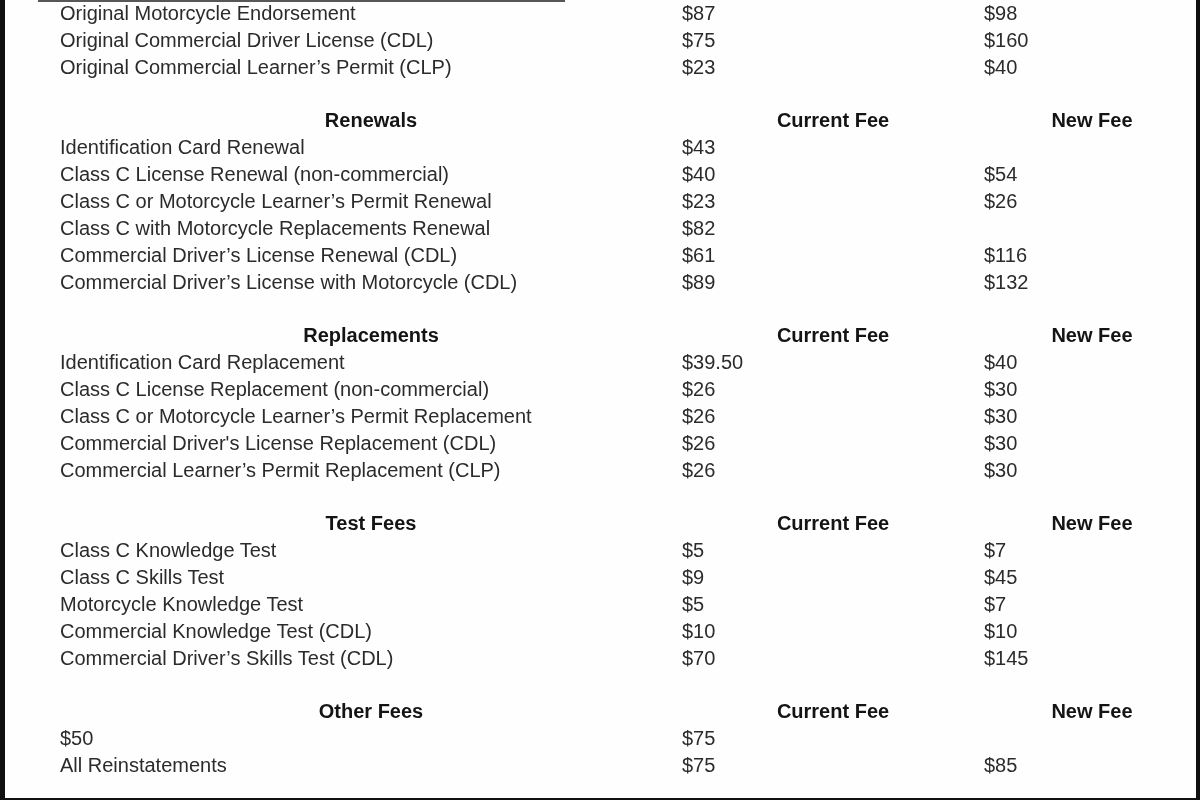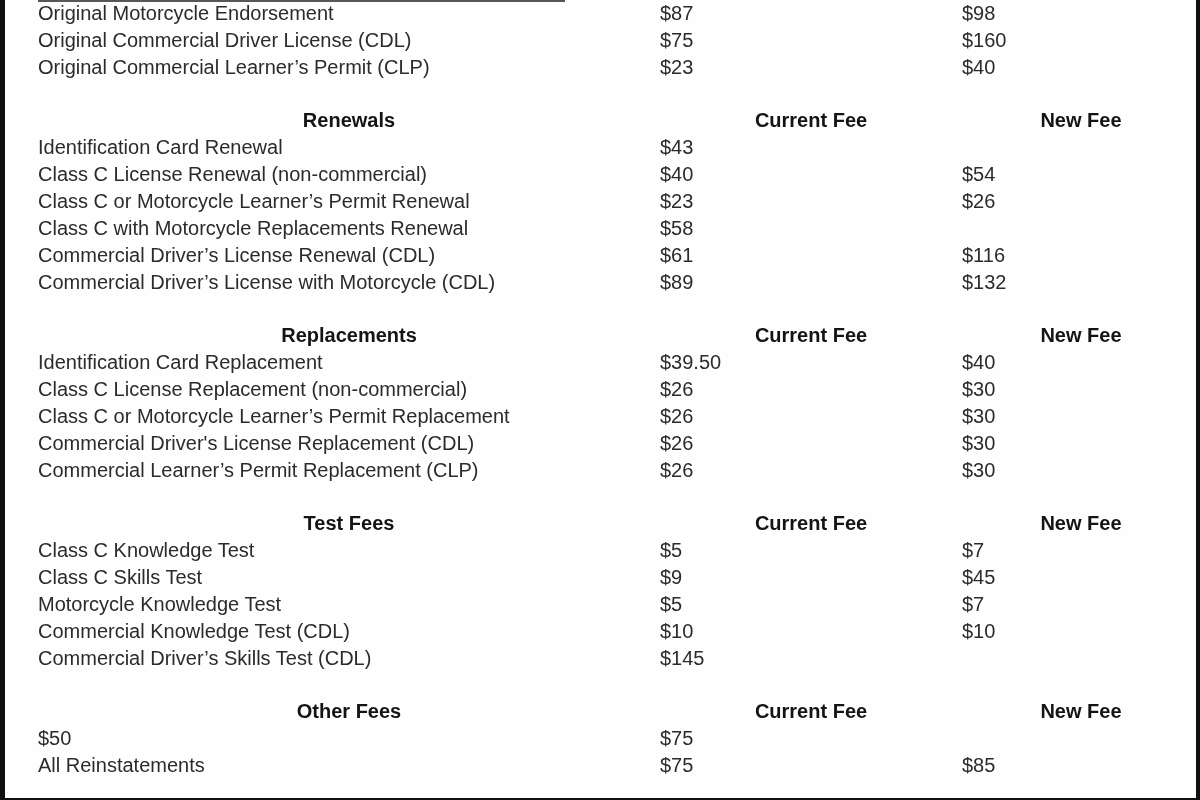--- a/index.html
+++ b/index.html
@@ -39,21 +39,21 @@
     left: 38px; top: 0;
     width: 527px; height: 2px;
     background: #3a3a3a;
     filter: blur(0.7px);
     opacity: 0.85;
   }
   .content {
     position: absolute;
     left: 0; top: 0;
     width: 1200px;
-    padding-left: 38px;
+    padding-left: 60px;
     box-sizing: border-box;
   }
   .row {
     display: grid;
     grid-template-columns: 622px 302px auto;
     height: 27px;
     line-height: 27px;
     font-size: 20px;
     color: #2b2b2b;
     white-space: nowrap;
@@ -112,21 +112,21 @@
   </div>
 
   <div class="row">
     <div class="cell">Class C or Motorcycle Learner’s Permit Renewal</div>
     <div class="cell">$23</div>
     <div class="cell">$26</div>
   </div>
 
   <div class="row">
     <div class="cell">Class C with Motorcycle Replacements Renewal</div>
-    <div class="cell">$58</div>
+    <div class="cell">$82</div>
   </div>
 
   <div class="row">
     <div class="cell">Commercial Driver’s License Renewal (CDL)</div>
     <div class="cell">$61</div>
     <div class="cell">$116</div>
   </div>
 
   <div class="row">
     <div class="cell">Commercial Driver’s License with Motorcycle (CDL)</div>
@@ -195,20 +195,21 @@
   </div>
 
   <div class="row">
     <div class="cell">Commercial Knowledge Test (CDL)</div>
     <div class="cell">$10</div>
     <div class="cell">$10</div>
   </div>
 
   <div class="row">
     <div class="cell">Commercial Driver’s Skills Test (CDL)</div>
+    <div class="cell">$70</div>
     <div class="cell">$145</div>
   </div>
 <div class="spacer"></div>
   <div class="row header">
     <div class="cell">Other Fees</div>
     <div class="cell">Current Fee</div>
     <div class="cell">New Fee</div>
   </div>
 
   <div class="row">

